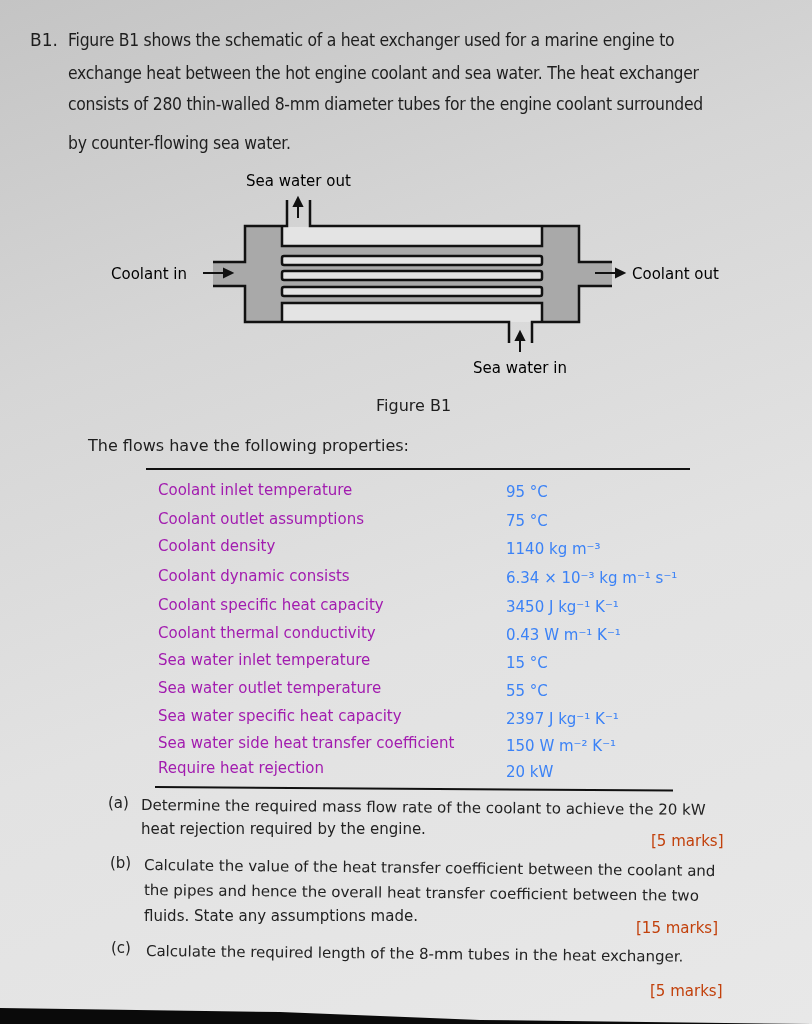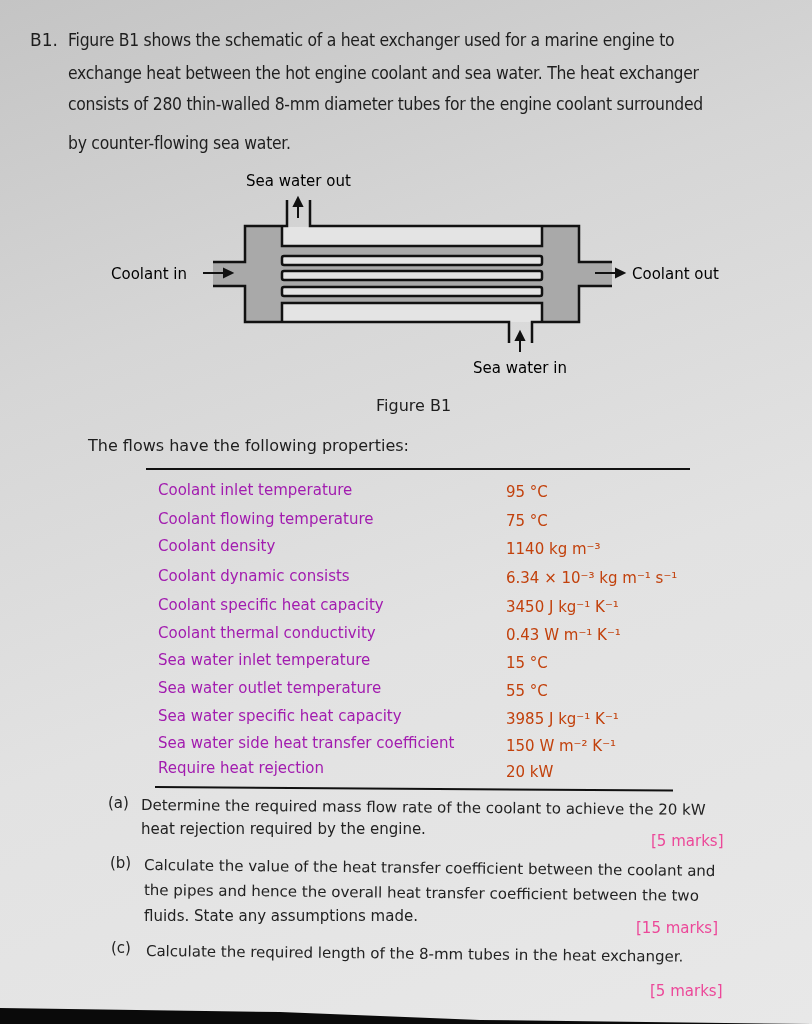--- a/index.html
+++ b/index.html
@@ -10,24 +10,24 @@
       color: #1e1e1e;
     }
     .abs { position: absolute; white-space: nowrap; }
     .q-label { left: 30px; top: 30px; font-size: 17px; }
     .intro-line { left: 68px; font-size: 17px; letter-spacing: -0.3px; transform: scaleX(0.92); transform-origin: left; }
     .diagram-label { font-size: 15px; color: #000000; }
     .fig-caption { left: 376px; top: 396px; font-size: 16px; }
     .flows-intro { left: 88px; top: 436px; font-size: 16px; }
     .rule { position: absolute; height: 2px; background: #111; }
     .prop-name { left: 158px; font-size: 15px; color: #a21caf; }
-    .prop-value { left: 506px; font-size: 15px; color: #c2410c; }
+    .prop-value { left: 506px; font-size: 15px; color: #3b82f6; }
     .part-label { font-size: 15px; color: #222; }
     .part-text { font-size: 15px; color: #222; }
-    .marks { font-size: 15px; color: #ec4899; }
+    .marks { font-size: 15px; color: #c2410c; }
     #diagram { position: absolute; left: 0; top: 0; }
     .bottom-bar {
       position: absolute; left: 0; top: 1000px; width: 812px; height: 24px;
     }
   </style>
 </head>
 <body>
 
 <div class="abs q-label">B1.</div>
 <div class="abs intro-line" style="top:30px;">Figure B1 shows the schematic of a heat exchanger used for a marine engine to</div>
@@ -81,21 +81,21 @@
 <div class="abs diagram-label" style="left:473px; top:359px;">Sea water in</div>
 <div class="abs fig-caption">Figure B1</div>
 
 <div class="abs flows-intro">The flows have the following properties:</div>
 <div class="rule" style="left:146px; top:468px; width:544px;"></div>
 
 <div>
   <div class="abs prop-name" style="top:481px;">Coolant inlet temperature</div>
   <div class="abs prop-value" style="top:483px;">95 °C</div>
 
-  <div class="abs prop-name" style="top:510px;">Coolant flowing temperature</div>
+  <div class="abs prop-name" style="top:510px;">Coolant outlet assumptions</div>
   <div class="abs prop-value" style="top:512px;">75 °C</div>
 
   <div class="abs prop-name" style="top:537px;">Coolant density</div>
   <div class="abs prop-value" style="top:540px;">1140 kg m⁻³</div>
 
   <div class="abs prop-name" style="top:567px;">Coolant dynamic consists</div>
   <div class="abs prop-value" style="top:569px;">6.34 × 10⁻³ kg m⁻¹ s⁻¹</div>
 
   <div class="abs prop-name" style="top:596px;">Coolant specific heat capacity</div>
   <div class="abs prop-value" style="top:598px;">3450 J kg⁻¹ K⁻¹</div>
@@ -103,21 +103,21 @@
   <div class="abs prop-name" style="top:624px;">Coolant thermal conductivity</div>
   <div class="abs prop-value" style="top:626px;">0.43 W m⁻¹ K⁻¹</div>
 
   <div class="abs prop-name" style="top:651px;">Sea water inlet temperature</div>
   <div class="abs prop-value" style="top:654px;">15 °C</div>
 
   <div class="abs prop-name" style="top:679px;">Sea water outlet temperature</div>
   <div class="abs prop-value" style="top:682px;">55 °C</div>
 
   <div class="abs prop-name" style="top:707px;">Sea water specific heat capacity</div>
-  <div class="abs prop-value" style="top:710px;">3985 J kg⁻¹ K⁻¹</div>
+  <div class="abs prop-value" style="top:710px;">2397 J kg⁻¹ K⁻¹</div>
 
   <div class="abs prop-name" style="top:734px;">Sea water side heat transfer coefficient</div>
   <div class="abs prop-value" style="top:737px;">150 W m⁻² K⁻¹</div>
 
   <div class="abs prop-name" style="top:759px;">Require heat rejection</div>
   <div class="abs prop-value" style="top:763px;">20 kW</div>
 </div>
 <div class="rule" style="left:155px; top:786px; width:518px; transform:rotate(0.4deg); transform-origin:left;"></div>
 
 <div>

